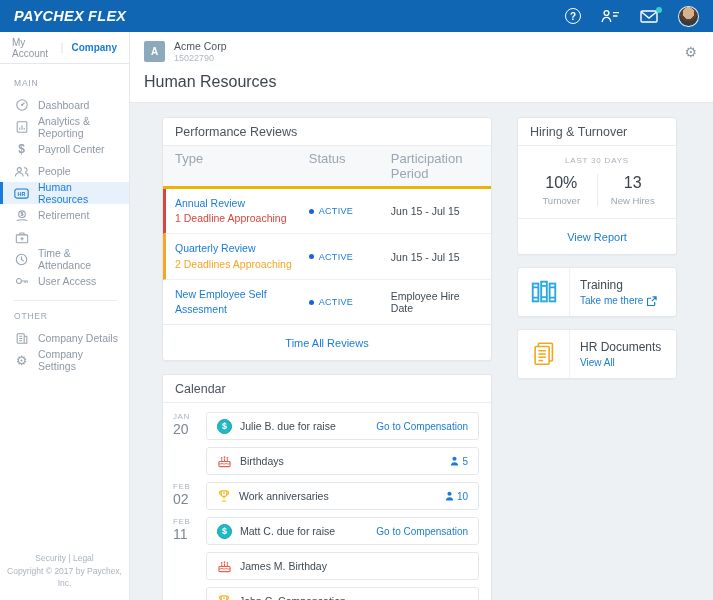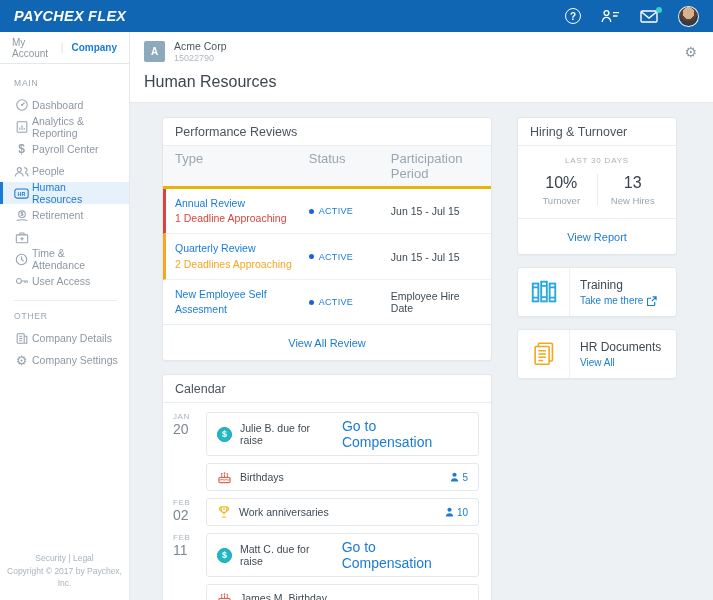--- a/index.html
+++ b/index.html
@@ -26,21 +26,21 @@
   
   .sidebar { position:absolute; top:32px; left:0; width:130px; bottom:0; background:#fff;
     border-right:1px solid #e4e8ec; z-index:20; }
   .side-tabs { height:32px; border-bottom:1px solid #e4e8ec; display:flex; align-items:center;
     padding:0 12px; gap:8px; font-size:10px; }
   .side-tab { color:#8d98a5; cursor:pointer; }
   .side-tab.active { color:#1a7cd7; font-weight:bold; }
   .tab-sep { color:#d4dae0; }
   .nav { padding-top:10px; }
   .nav-title { font-size:8.5px; letter-spacing:.8px; color:#9aa5b1; padding:4px 14px 6px; }
-  .nav-item { display:flex; align-items:center; gap:3px; height:22px; padding:0 11px;
+  .nav-item { display:flex; align-items:center; gap:9px; height:22px; padding:0 11px;
     font-size:10.5px; color:#8d98a5; cursor:pointer; border-left:3px solid transparent; }
   .nav-item .nico { width:15px; display:flex; justify-content:center; color:#97a3af; flex:none; }
   .nav-item.active { background:#e7f1fb; border-left-color:#1a7cd7; color:#1a7cd7; }
   .nav-item.active .nico { color:#1a7cd7; }
   .nav-divider { border-top:1px solid #e9edf0; margin:8px 12px 6px 14px; }
   .gear-glyph { font-size:13px; line-height:1; }
   .side-footer { position:absolute; bottom:10px; left:0; width:100%; text-align:center;
     font-size:8.5px; color:#a9b4bf; line-height:1.5;margin-top:13px; }
   .side-footer a { color:#a9b4bf; text-decoration:none; cursor:pointer; }
 
@@ -89,21 +89,21 @@
   
   .cal-body { padding:9px 12px 2px 10px; }
   .cal-row { display:flex; margin-bottom:7px; }
   .cal-date { width:33px; flex:none; padding-top:1px; line-height:1.05; }
   .cal-month { display:block; font-size:8px; letter-spacing:.6px; color:#aab4be; }
   .cal-day { display:block; font-size:14px; color:#7b8793; }
   .cal-box { flex:1; border:1px solid #e4e8ec; border-radius:3px; display:flex; align-items:center;
     gap:8px; padding:5px 10px; min-height:28px; cursor:pointer; }
   .ev-label { font-size:10.5px; color:#3f4a54; }
   .ev-right { margin-left:auto; display:flex; align-items:center; gap:4px; }
-  .ev-link { font-size:14px; }
+  .ev-link { font-size:10px; }
   .ev-count { font-size:10px; color:#1a7cd7; display:flex; align-items:center; gap:3px; }
   .coin-icon { width:15px; height:15px; flex:none; border-radius:50%; background:#21b8c5;
     color:#fff; font-size:9px; font-weight:bold; display:flex; align-items:center;
     justify-content:center; border:1px solid #14a4b1; }
 
   
   .ht-body { padding:10px 8px 12px; }
   .ht-period { text-align:center; font-size:8px; letter-spacing:.8px; color:#a8b2bc; margin-bottom:9px; }
   .ht-stats { display:flex; }
   .ht-stat { flex:1; text-align:center; }
@@ -347,21 +347,21 @@
             <div class="pr-type">New Employee Self Assesment</div>
           </span>
           <span class="c-status status-wrap">
             <span class="dot"></span>
             <span class="status-txt">ACTIVE</span>
           </span>
           <span class="c-period pr-period">Employee Hire Date</span>
         </div>
 
         <div class="card-foot">
-          <a class="blue-link">View All Review</a>
+          <a class="blue-link">Time All Reviews</a>
         </div>
       </div>
 
       <div class="card" style="margin-top:13px;">
         <div class="card-title">Calendar</div>
         <div class="cal-body">
 
           <div class="cal-row">
             <div class="cal-date">
               <span class="cal-month">JAN</span>

